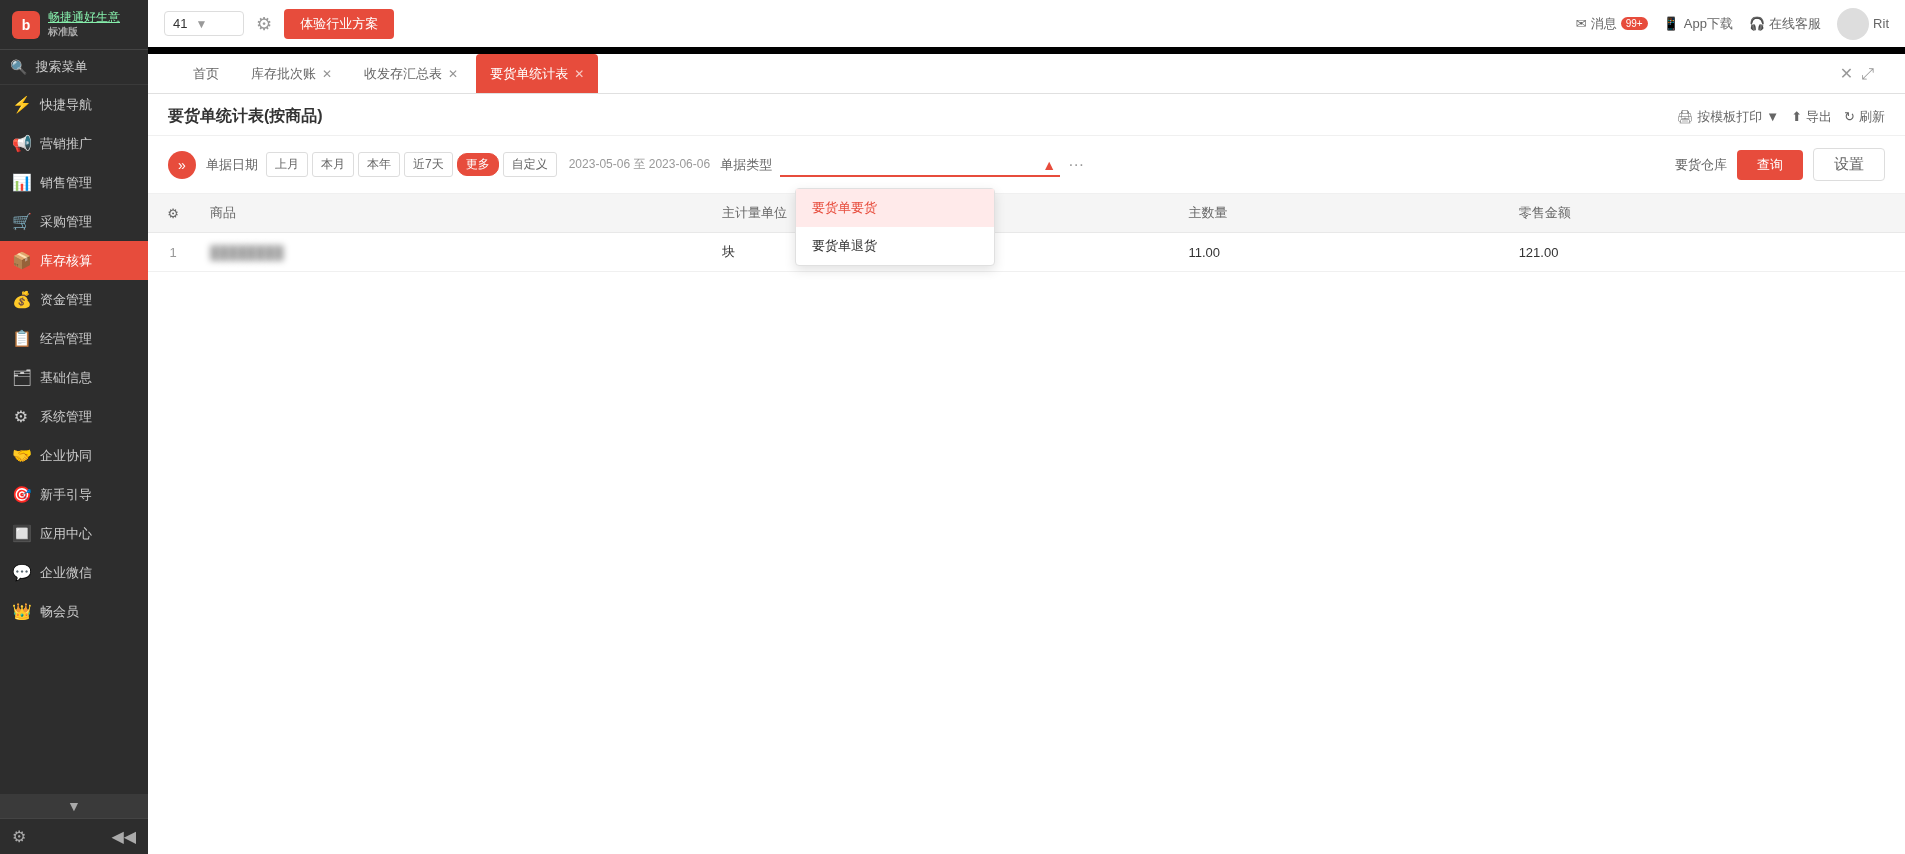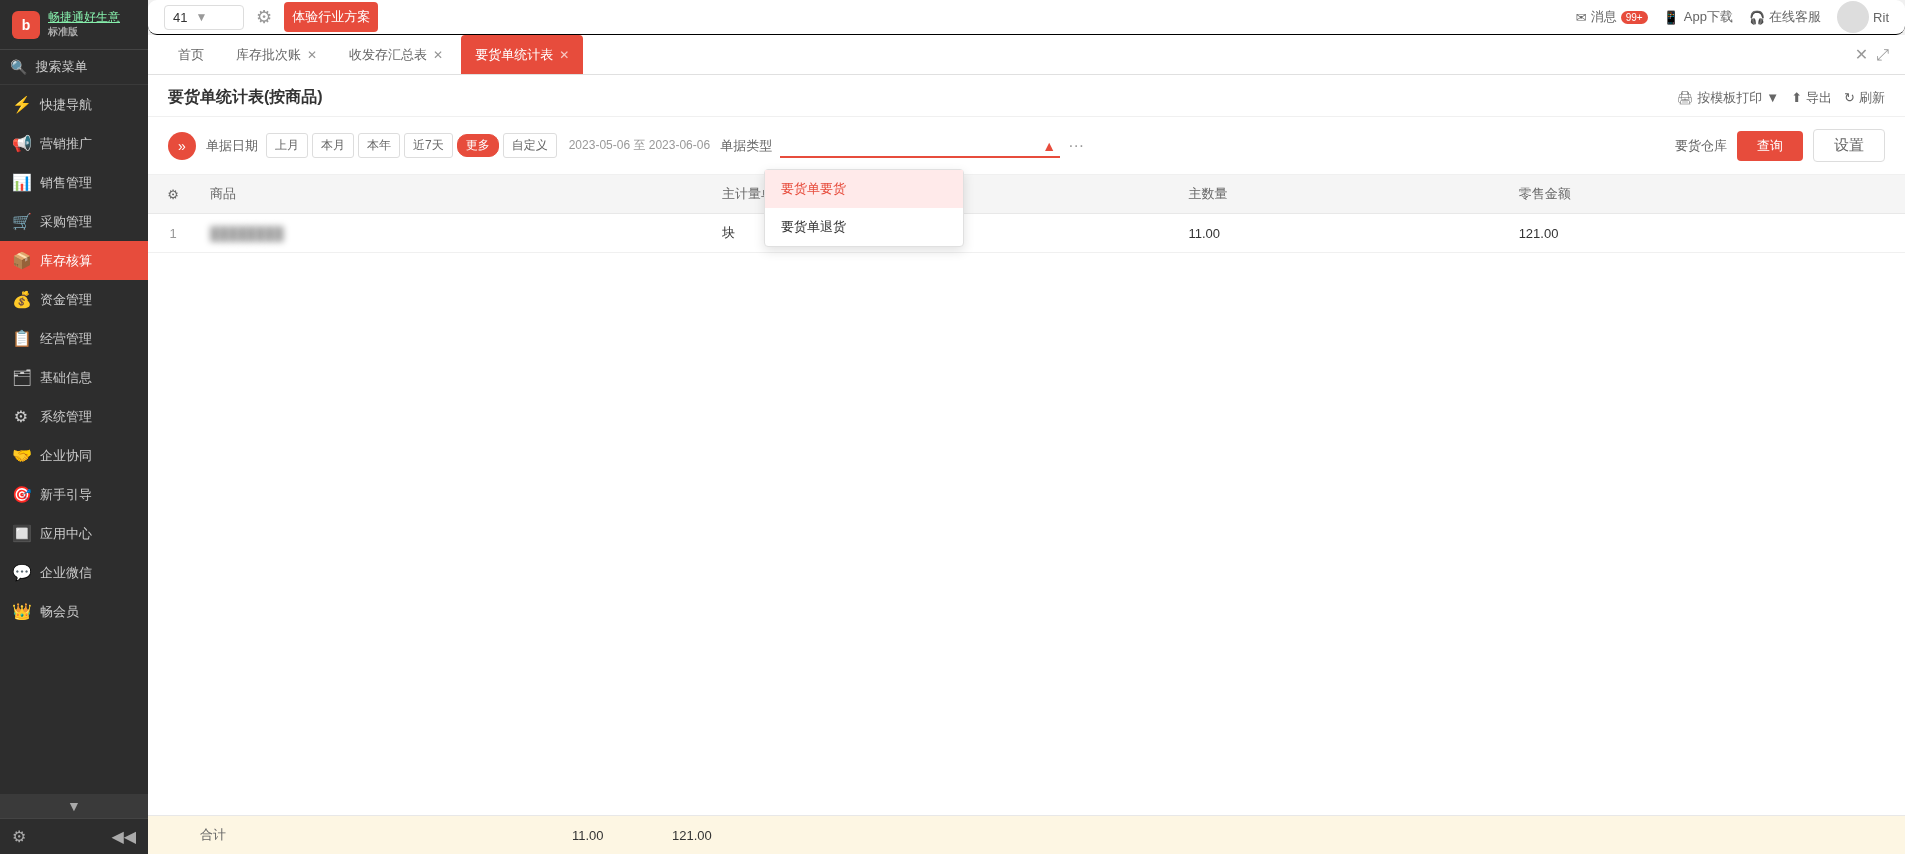--- a/index.html
+++ b/index.html
@@ -99,28 +99,27 @@
       flex: 1;
       display: flex;
       flex-direction: column;
       overflow: hidden;
       background: #f0f0f0;
     }
 
     
     .topbar {
       background: #fff;
-      height: 35px;
+      height: 54px;
       display: flex;
       align-items: center;
       padding: 0 16px;
-      border-bottom: 1px solid #000000;
+      border-bottom: 7px solid #000000;
       flex-shrink: 0;
       justify-content: space-between;
-      border-radius: 9px;
     }
     .topbar-left {
       display: flex;
       align-items: center;
       gap: 12px;
     }
     .topbar-selector {
       display: flex;
       align-items: center;
       border: 1px solid #ddd;
@@ -132,21 +131,21 @@
       min-width: 80px;
     }
     .topbar-selector .num { color: #333; margin-right: 4px; }
     .topbar-selector .arrow { color: #999; font-size: 12px; margin-left: 4px; }
     .settings-icon { color: #999; cursor: pointer; font-size: 18px; }
     .trial-btn {
       background: #e74c3c;
       color: #fff;
       border: none;
       border-radius: 4px;
-      padding: 6px 8px;
+      padding: 6px 16px;
       font-size: 13px;
       cursor: pointer;
     }
     .topbar-right {
       display: flex;
       align-items: center;
       gap: 16px;
       font-size: 13px;
       color: #666;
     }
@@ -169,21 +168,21 @@
       border-radius: 50%;
       background: #ddd;
     }
 
     
     .tabs-bar {
       background: #fff;
       height: 40px;
       display: flex;
       align-items: center;
-      padding: 0 16px;
+      padding: 0 31px;
       border-bottom: 1px solid #e0e0e0;
       flex-shrink: 0;
       gap: 4px;
     }
     .tab {
       display: flex;
       align-items: center;
       padding: 6px 14px;
       font-size: 13px;
       color: #666;
@@ -365,21 +364,21 @@
       border-radius: 4px;
       padding: 6px 20px;
       font-size: 15px;
       cursor: pointer;
     }
 
     
     .dropdown-overlay {
       position: absolute;
       top: 52px;
-      left: 616px;
+      left: 647px;
       z-index: 100;
       background: #fff;
       border: 1px solid #e0e0e0;
       border-radius: 4px;
       box-shadow: 0 4px 12px rgba(0,0,0,0.12);
       min-width: 200px;
     }
     .dropdown-item {
       padding: 10px 16px;
       font-size: 13px;
@@ -641,21 +640,15 @@
               <span class="blurred">████████</span>
             </td>
             <td>块</td>
             <td>11.00</td>
             <td>121.00</td>
           </tr>
         </tbody>
       </table>
     </div>
 
-    <div class="table-footer">
-      <span class="label">合计</span>
-      <span class="val" style="width:200px;"></span>
-      <span class="val">11.00</span>
-      <span class="val">121.00</span>
-    </div>
 
   </div>
 </div>
 
 </body></html>

